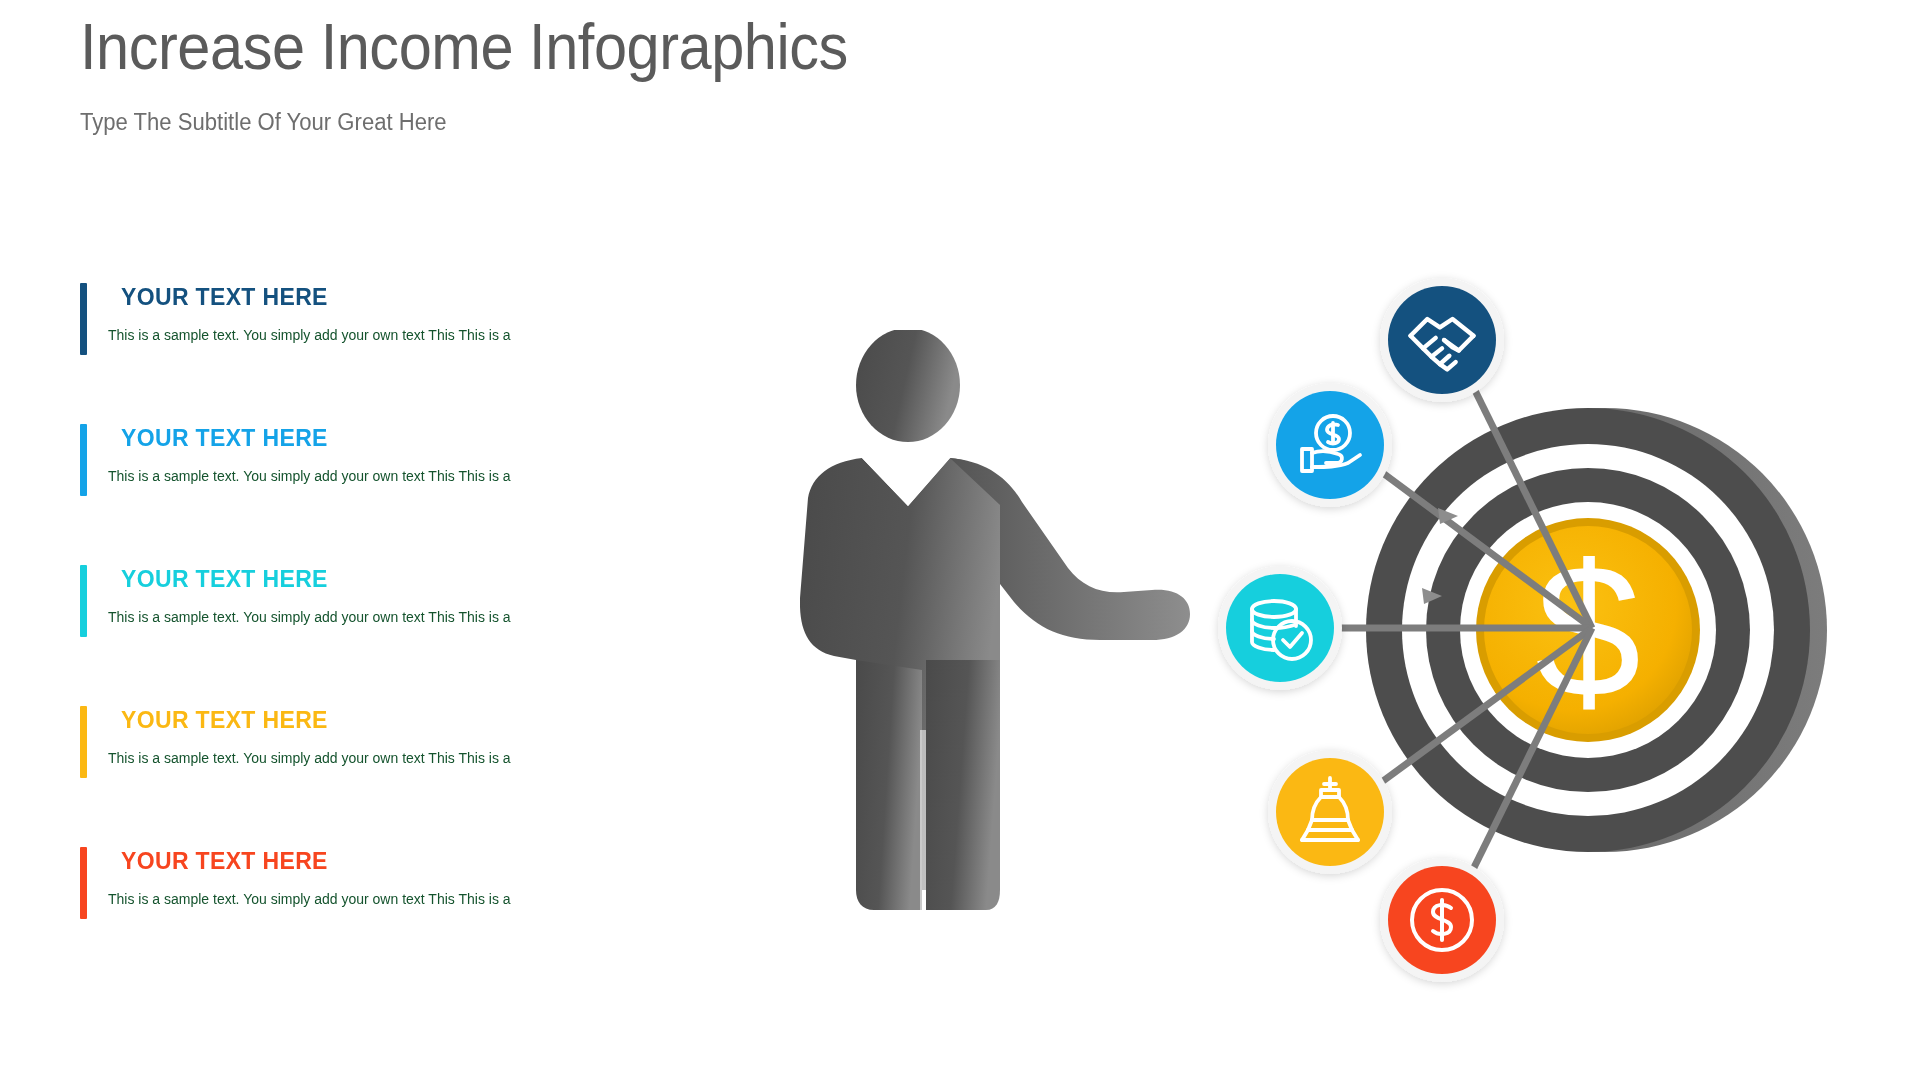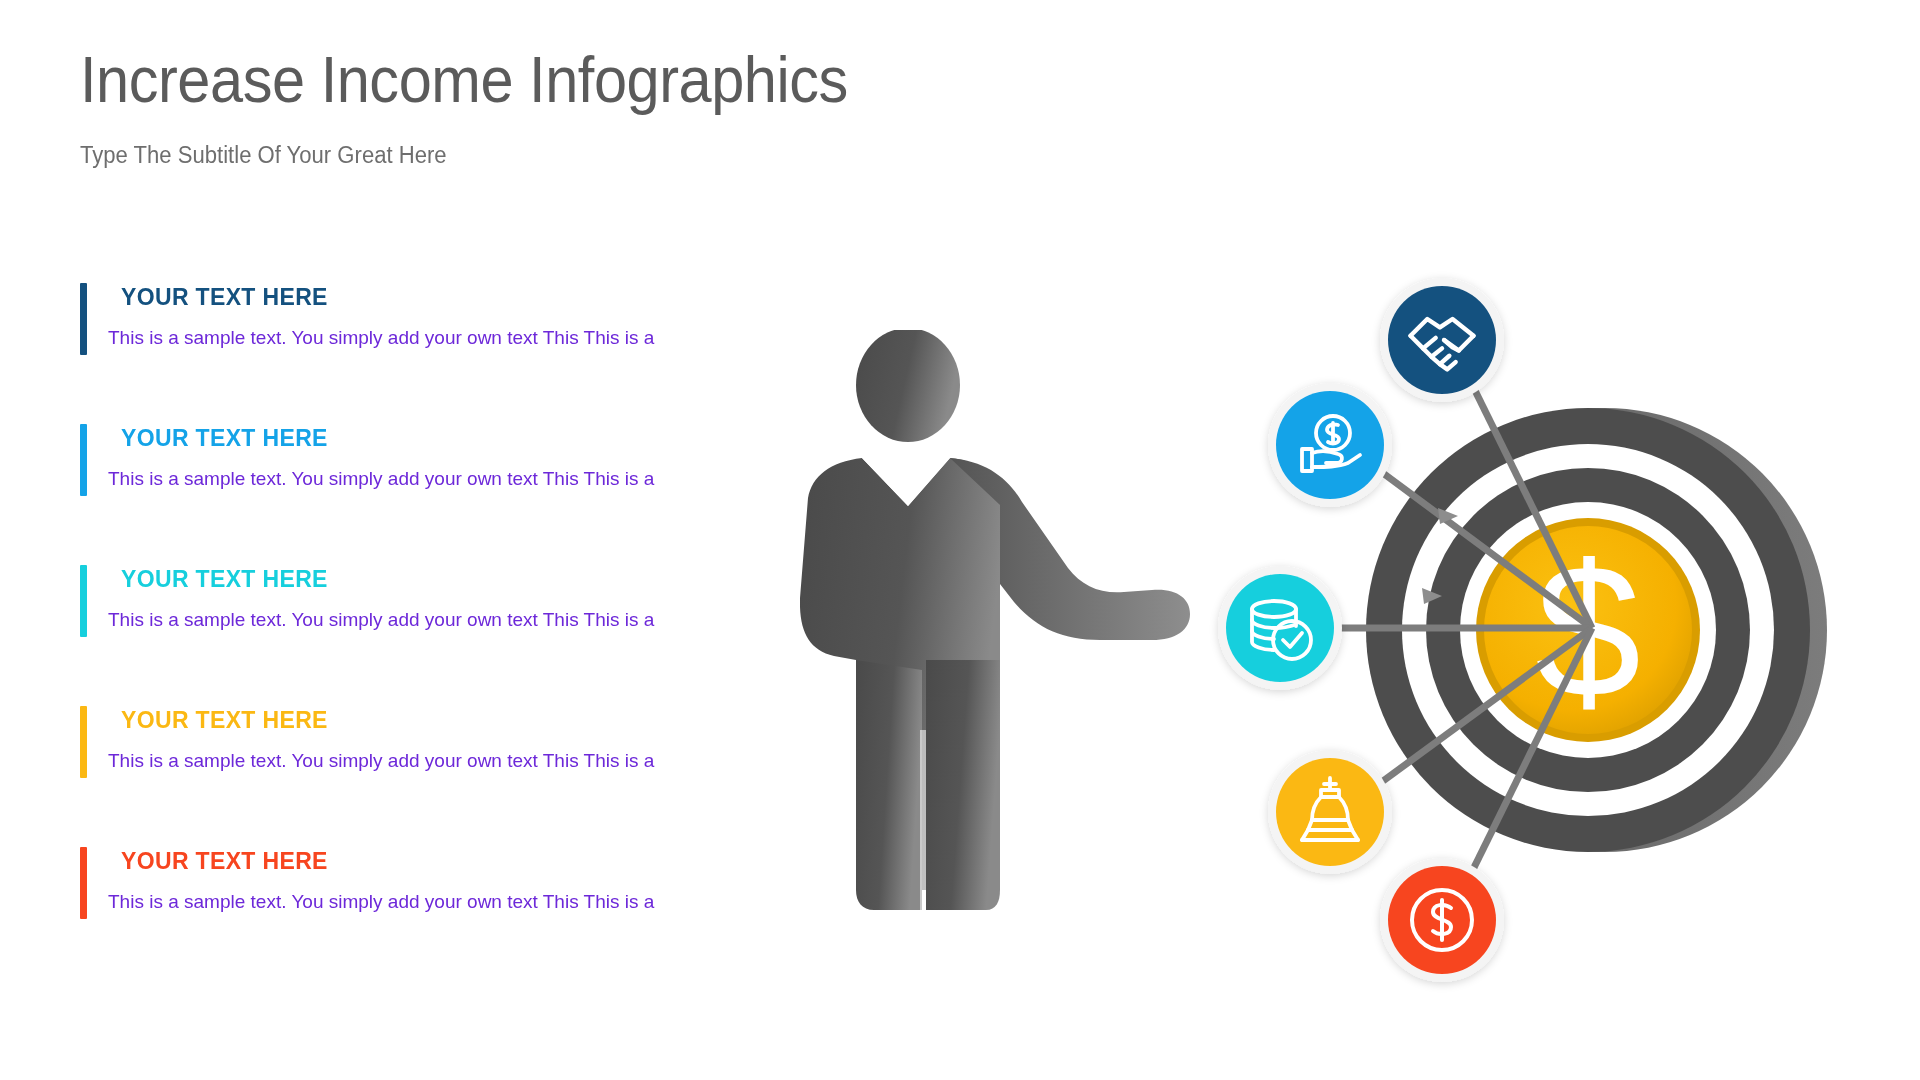--- a/index.html
+++ b/index.html
@@ -13,21 +13,21 @@
     position: relative;
     overflow: hidden;
     font-family: "Liberation Sans", sans-serif;
     -webkit-font-smoothing: antialiased;
   }
 
   
   #slide-header {
     position: absolute;
     left: 80px;
-    top: 45px;
+    top: 12px;
     width: 1100px;
   }
   #page-title {
     font-family: "Liberation Sans", sans-serif;
     font-size: 64px;
     font-weight: 400;
     color: #5b5b5b;
     letter-spacing: -0.5px;
     line-height: 1.12;
     margin: 0;
@@ -69,23 +69,23 @@
   .bullet-heading {
     font-size: 23px;
     font-weight: 700;
     letter-spacing: 0.35px;
     margin: 13px;
     padding-top: 8px;
     line-height: 1.25;
     white-space: nowrap;
   }
   .bullet-body {
-    font-size: 19px;
+    font-size: 14px;
     font-weight: 400;
-    color: #6d28d9;
+    color: #14532d;
     margin: 14px 0 0 0;
     line-height: 1.3;
     white-space: nowrap;
   }
 
   
   #person-figure {
     position: absolute;
     left: 800px;
     top: 330px;

